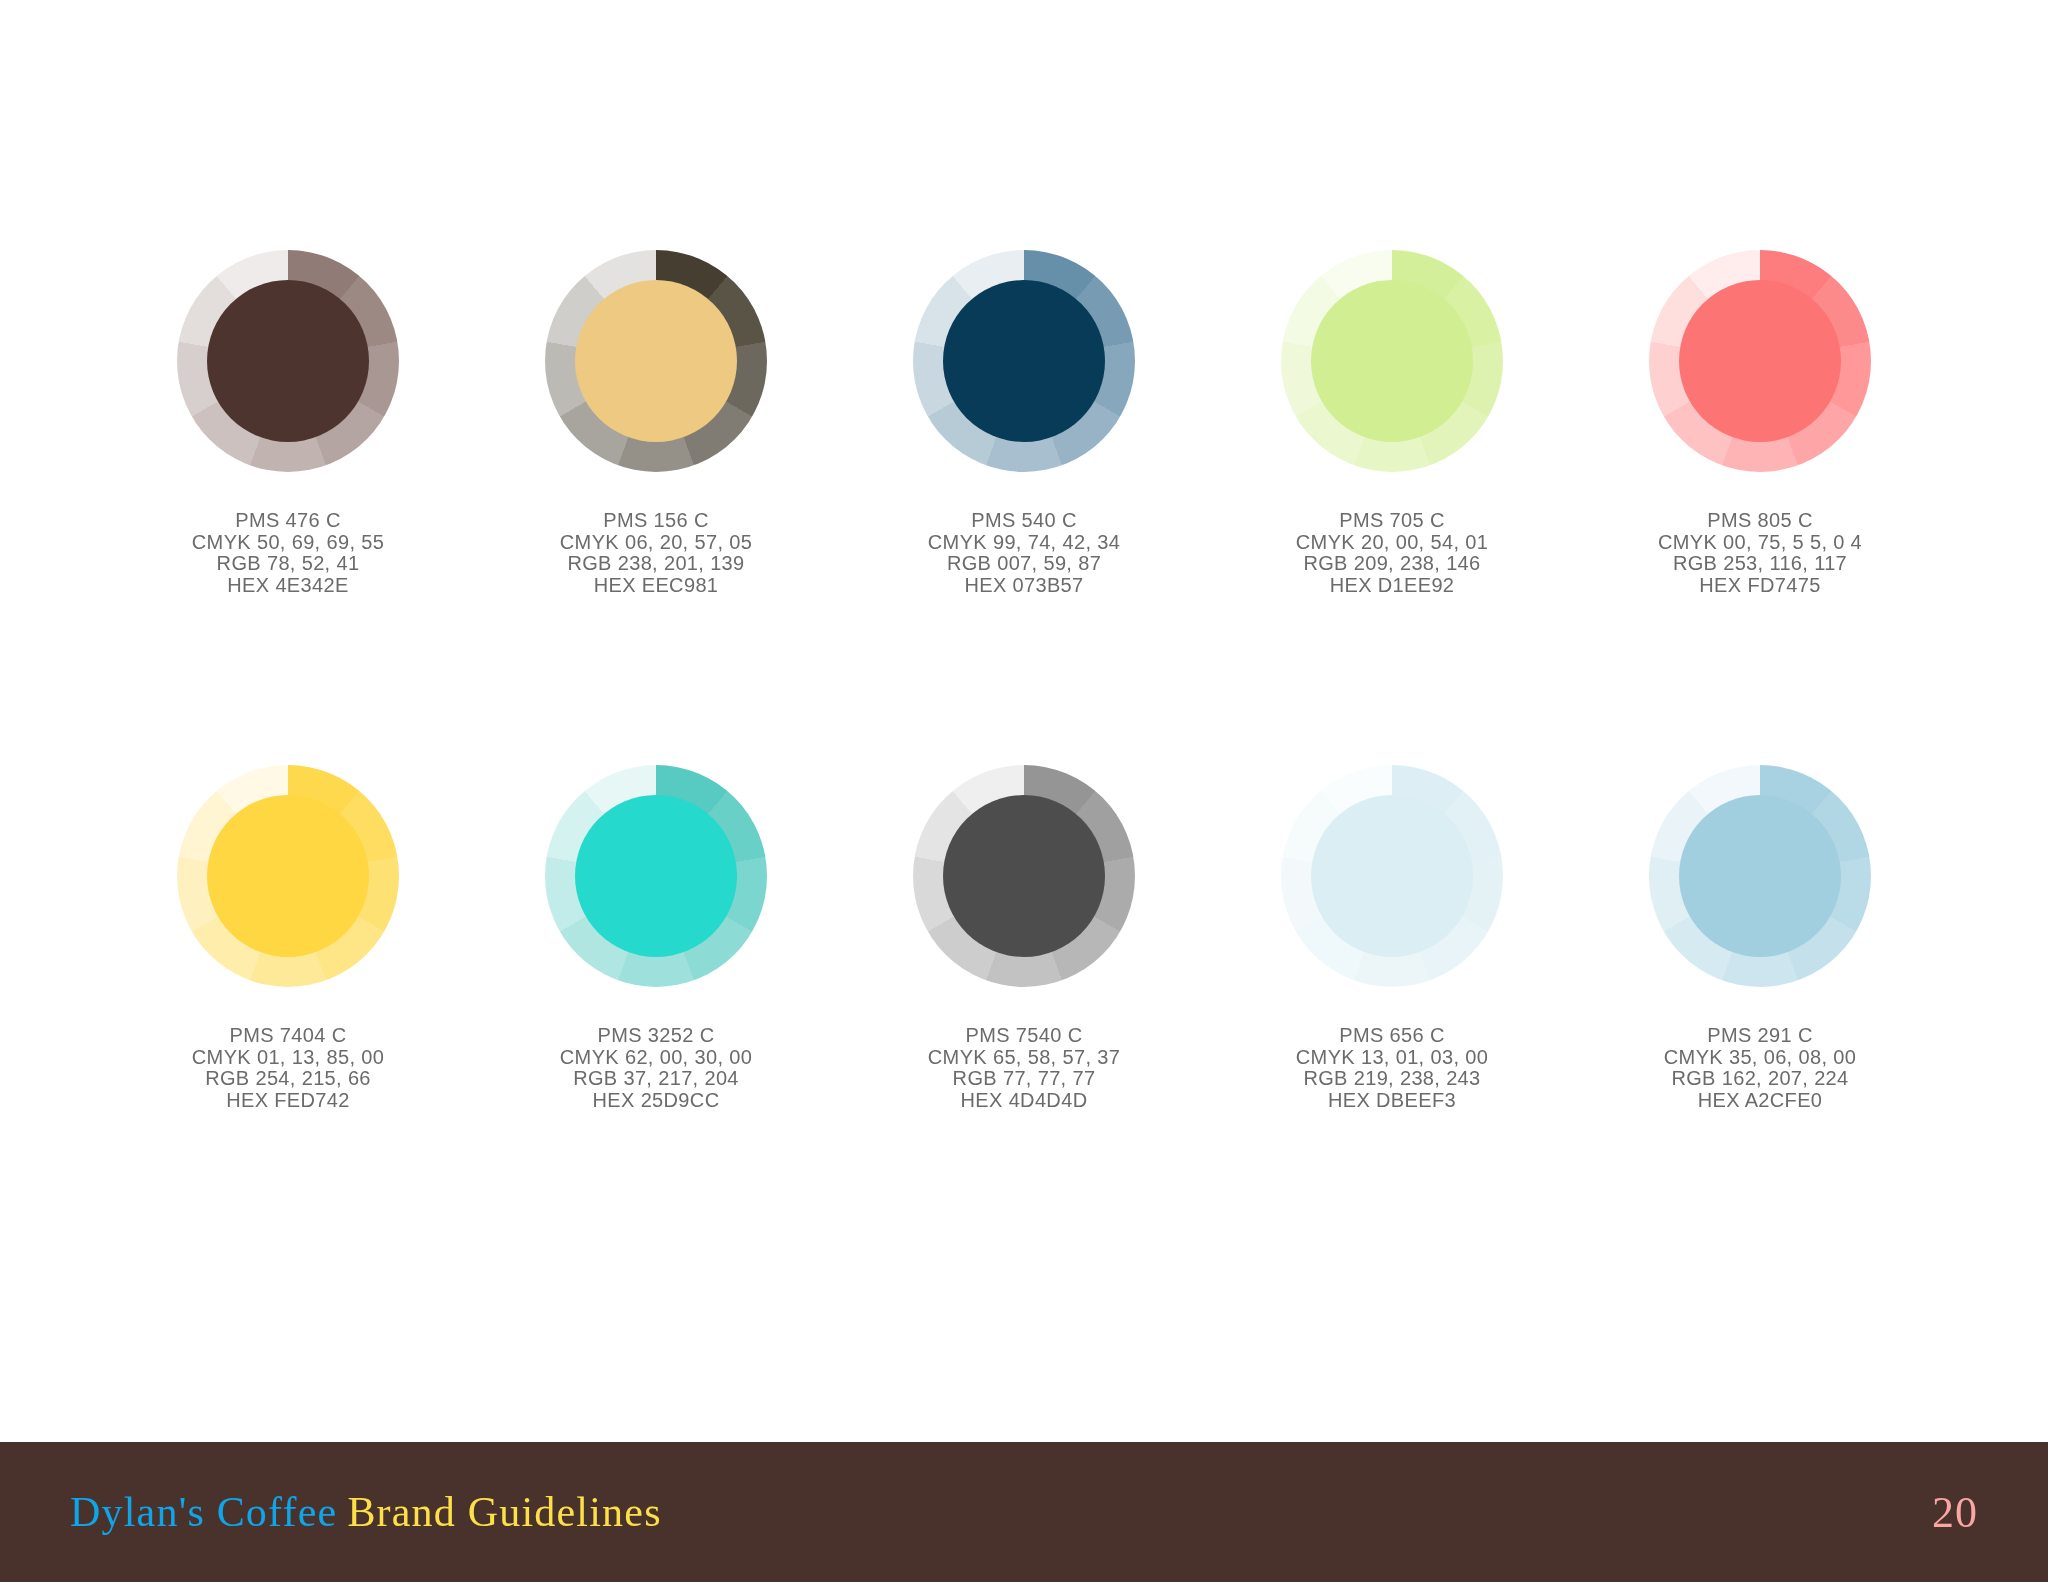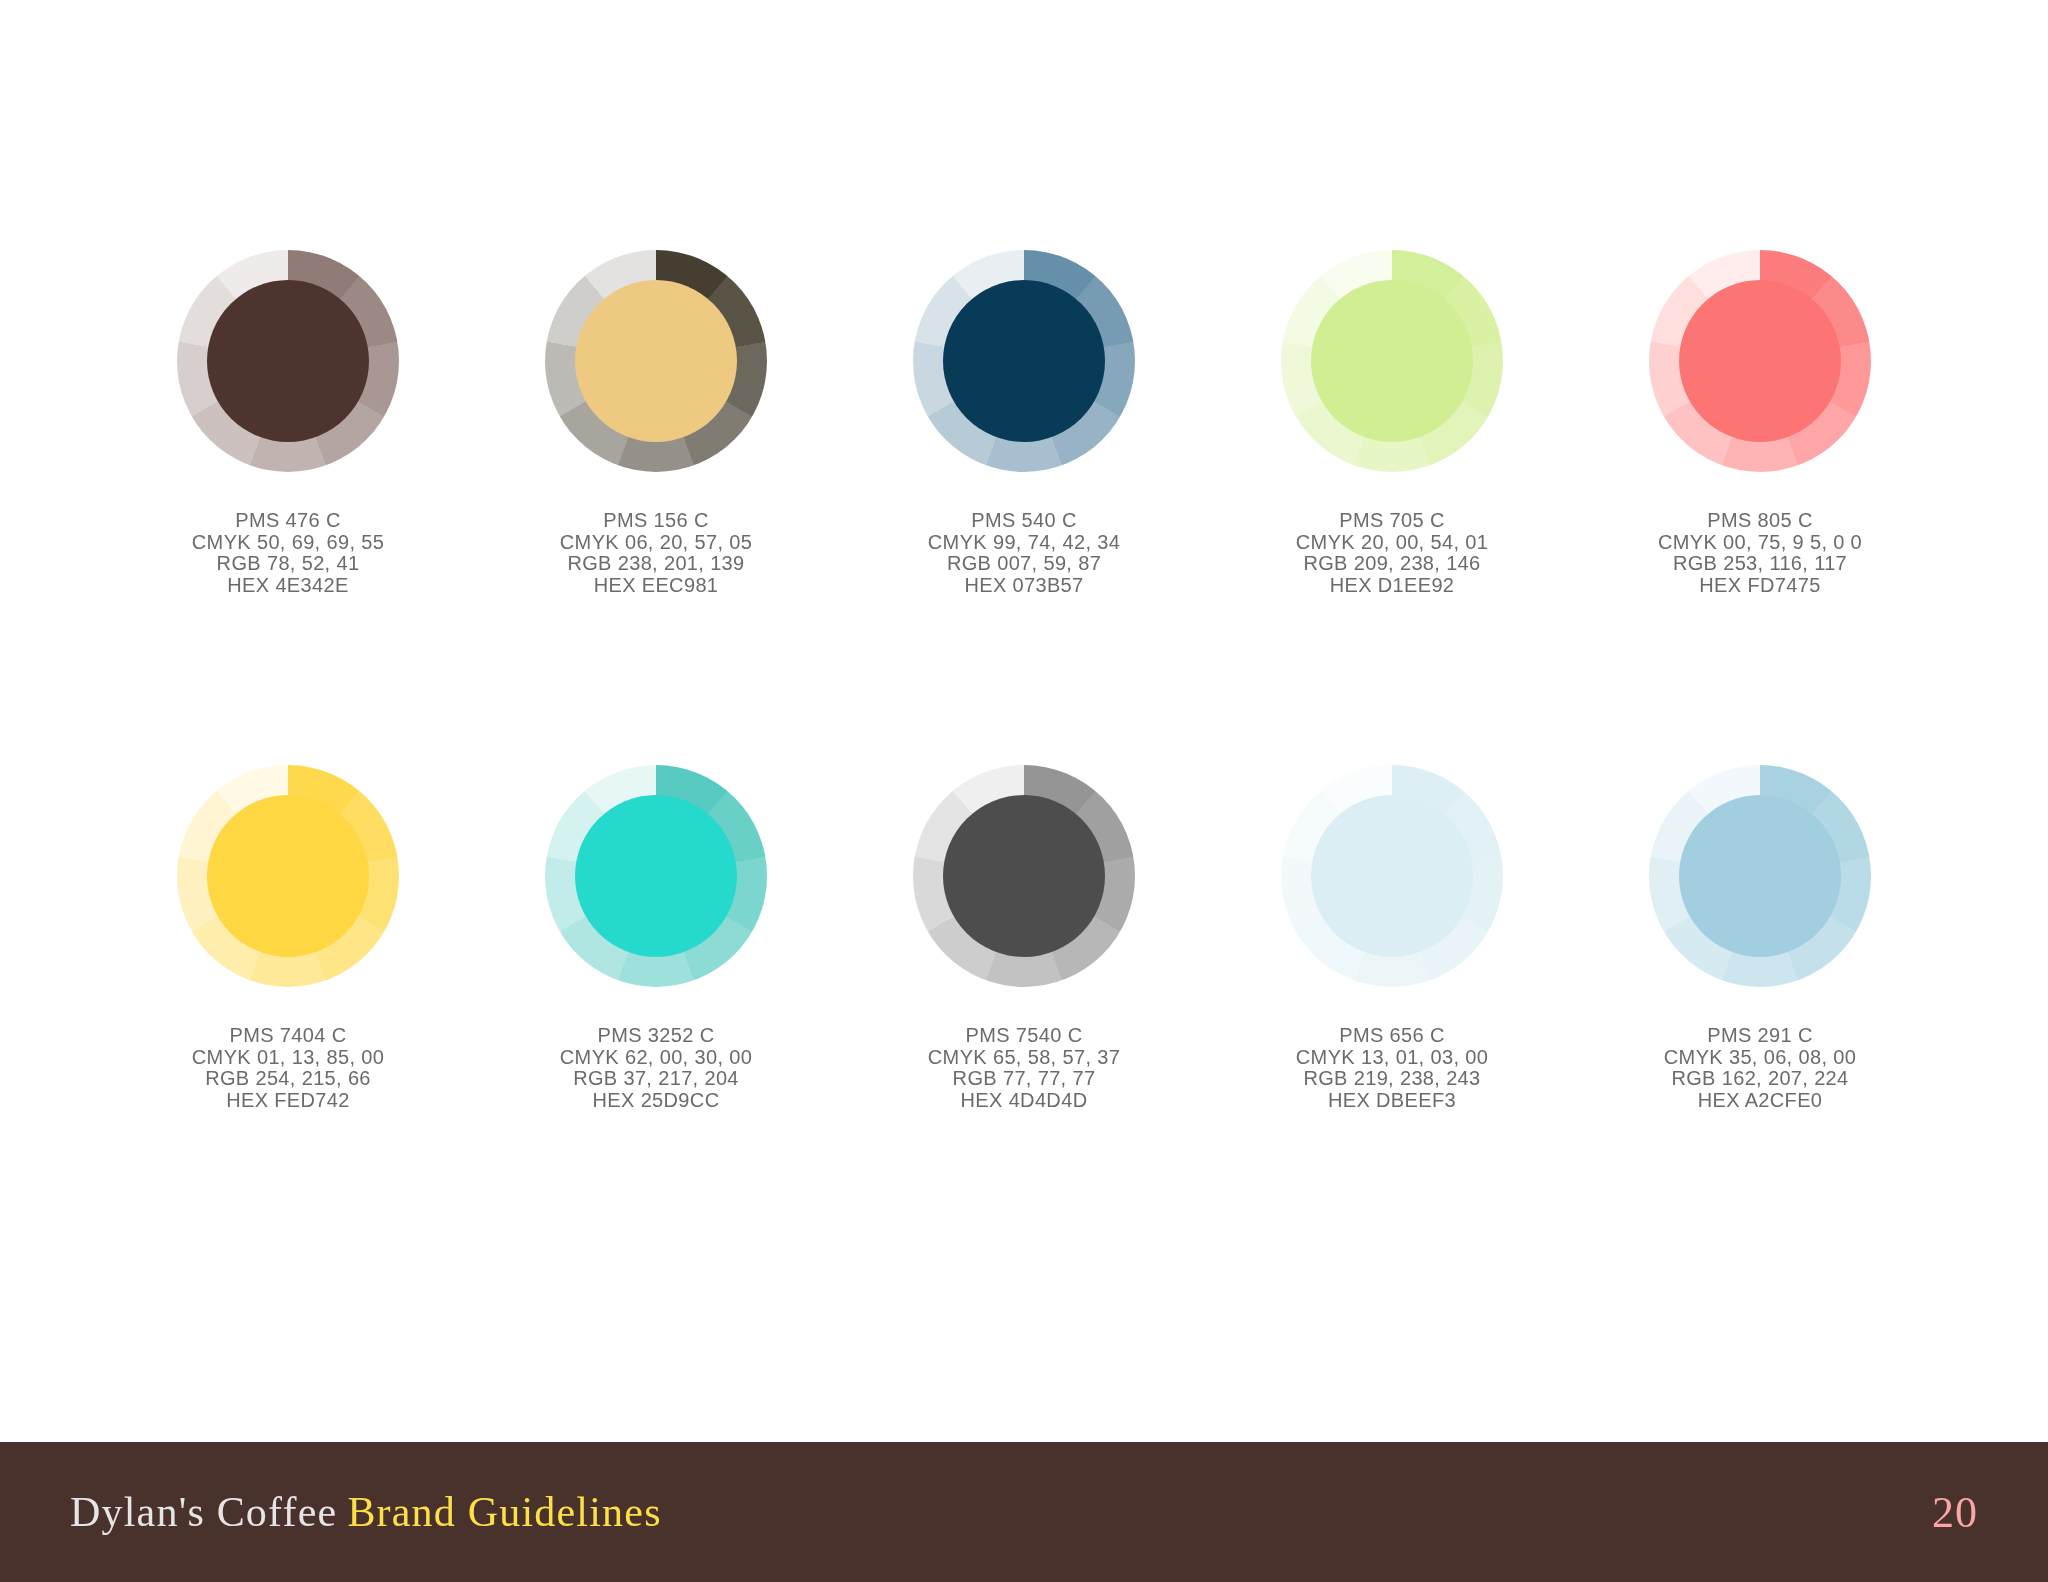--- a/index.html
+++ b/index.html
@@ -172,21 +172,21 @@
             <div>HEX D1EE92</div>
           </div>
         </div>
         <div class="swatch-cell">
           <div class="swatch-wheel">
             <div class="wheel-ring" style="background: conic-gradient(rgb(253, 124, 125) 0deg, rgb(253, 124, 125) 40deg, rgb(253, 138, 139) 40deg, rgb(253, 138, 139) 80deg, rgb(254, 152, 153) 80deg, rgb(254, 152, 153) 120deg, rgb(254, 166, 167) 120deg, rgb(254, 166, 167) 160deg, rgb(254, 180, 180) 160deg, rgb(254, 180, 180) 200deg, rgb(254, 194, 194) 200deg, rgb(254, 194, 194) 240deg, rgb(254, 208, 208) 240deg, rgb(254, 208, 208) 280deg, rgb(255, 222, 222) 280deg, rgb(255, 222, 222) 320deg, rgb(255, 236, 236) 320deg, rgb(255, 236, 236) 360deg);"></div>
             <div class="wheel-core" style="background: rgb(253, 116, 117);"></div>
           </div>
           <div class="swatch-info">
             <div class="pms">PMS 805 C</div>
-            <div>CMYK 00, 75, 9 5, 0 0</div>
+            <div>CMYK 00, 75, 5 5, 0 4</div>
             <div>RGB 253, 116, 117</div>
             <div>HEX FD7475</div>
           </div>
         </div>
       </div>
 
     <div class="palette-row row-2">
 
     <div class="swatch-cell">
           <div class="swatch-wheel">
@@ -247,18 +247,18 @@
             <div>RGB 162, 207, 224</div>
             <div>HEX A2CFE0</div>
           </div>
         </div>
       </div>
 
   </div>
 
   <div class="footer-bar" style="background: rgb(74, 50, 44);">
     <div class="footer-title">
-      <span class="brand" style="color: #e5e5e5;">Dylan's Coffee</span><span class="guides" style="color: #fde047;">Brand Guidelines</span>
+      <span class="brand" style="color: #0ea5e9;">Dylan's Coffee</span><span class="guides" style="color: #fde047;">Brand Guidelines</span>
     </div>
     <div class="footer-page">20</div>
   </div>
 
 </div>
 
 </body></html>

